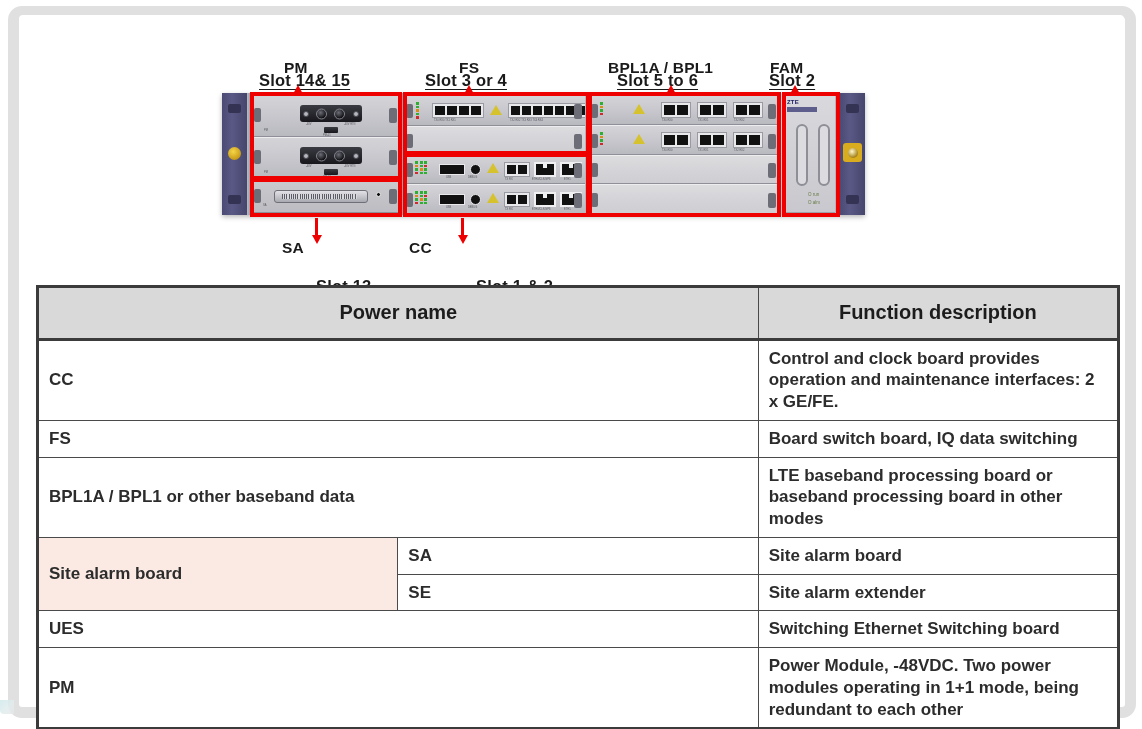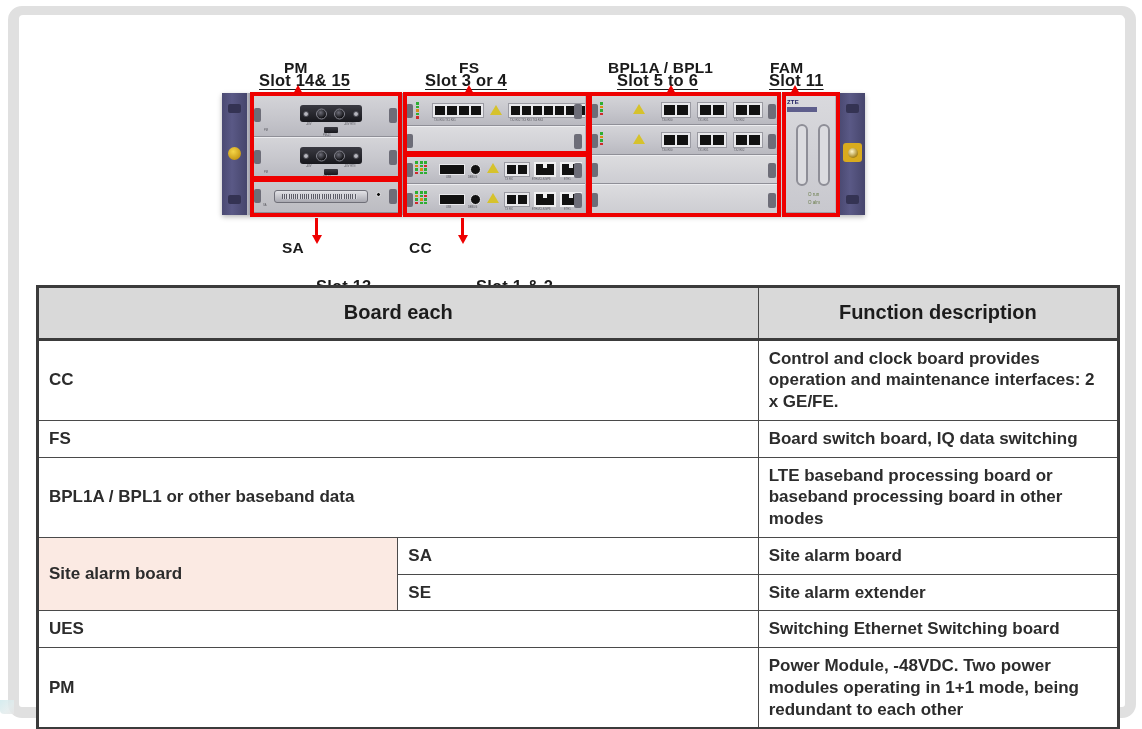--- a/index.html
+++ b/index.html
@@ -296,21 +296,21 @@
         <div class="shaft"></div>
     </div>
 
     <div class="slot-label" style="left:598px; top:16px;">Slot 5 to 6</div>
     <div class="board-label" style="left:589px; top:44px;">BPL1A / BPL1</div>
     <div class="arrow up" style="left:648px; top:70px; height:26px;">
       <div class="head"></div>
         <div class="shaft"></div>
     </div>
 
-    <div class="slot-label" style="left:750px; top:16px;">Slot 11</div>
+    <div class="slot-label" style="left:750px; top:16px;">Slot 2</div>
     <div class="board-label" style="left:751px; top:44px;">FAM</div>
     <div class="arrow up" style="left:772px; top:70px; height:26px;">
       <div class="head"></div>
         <div class="shaft"></div>
     </div>
 
     <div id="chassis">
 
       <div class="rack-ear left">
         <div class="ear-slot" style="top:11px;"></div>
@@ -583,21 +583,21 @@
     <div class="arrow down" style="left:440px; top:203px; height:26px;">
       <div class="shaft"></div>
         <div class="head"></div>
     </div>
     <div class="slot-label" style="left:457px; top:222px;">Slot 1 &amp; 2</div>
   </div>
 
   <table id="board-table">
     <thead>
       <tr>
-        <th colspan="2">Board each</th>
+        <th colspan="2">Power name</th>
         <th>Function description</th>
       </tr>
     </thead>
     <tbody>
       <tr>
         <td class="name-cell" colspan="2">CC</td>
         <td>Control and clock board provides operation and maintenance interfaces: 2 x GE/FE.</td>
       </tr>
       <tr>
         <td class="name-cell" colspan="2">FS</td>

